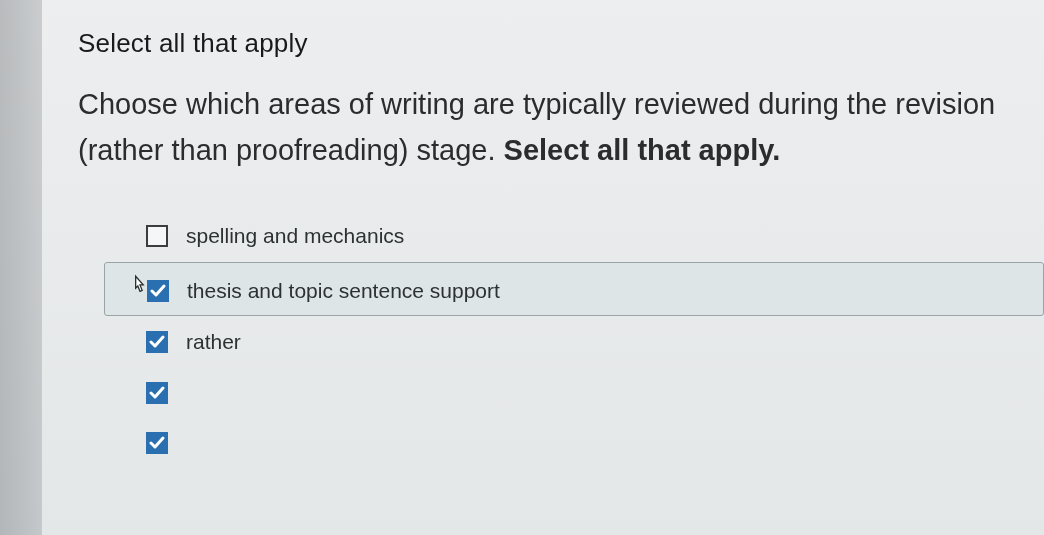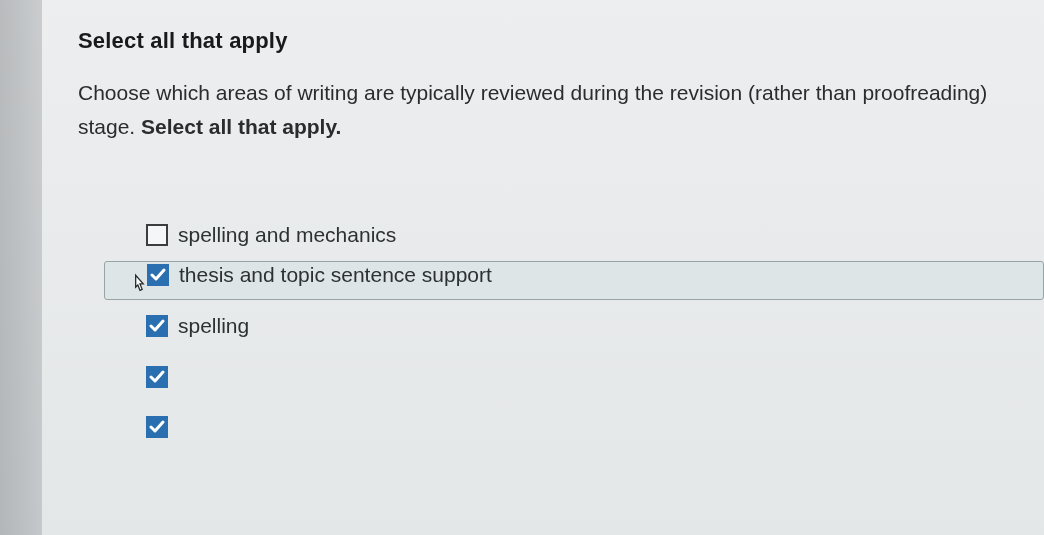--- a/index.html
+++ b/index.html
@@ -27,52 +27,52 @@
       bottom: 0;
       width: 42px;
       background: linear-gradient(90deg, #5a5d61 0%, #707478 50%, #8d9094 100%);
       opacity: 0.35;
     }
     .content {
       margin-left: 78px;
       padding-top: 8px;
     }
     .heading {
-      font-size: 22px;
-      font-weight: 700;
+      font-size: 26px;
+      font-weight: 400;
       color: #1a1a1a;
       margin-bottom: 22px;
       letter-spacing: 0.2px;
     }
     .prompt {
-      font-size: 21px;
+      font-size: 29px;
       color: #2a2c2e;
       line-height: 1.6;
-      margin-bottom: 66px;
+      margin-bottom: 36px;
       max-width: 920px;
     }
     .prompt .bold {
       font-weight: 700;
     }
     .options {
       margin-left: 68px;
     }
     .option-row {
       display: flex;
       align-items: center;
       padding: 14px 0;
-      gap: 10px;
+      gap: 18px;
       position: relative;
     }
     .option-row.highlighted {
       background: #dde5e7;
       border: 1px solid #9aa4a8;
       border-radius: 3px;
       margin-left: -42px;
-      padding: 1px 0 12px 42px;
+      padding: 16px 0 12px 42px;
       margin-right: 0;
       align-items: center;
     }
     .checkbox {
       width: 22px;
       height: 22px;
       border: 2.5px solid #3a3d40;
       background: #f5f6f7;
       display: inline-flex;
       align-items: center;
@@ -141,21 +141,21 @@
         </span>
         <span class="option-label">thesis and topic sentence support</span>
       </div>
 
       <div class="option-row">
         <span class="checkbox checked">
           <svg viewBox="0 0 16 16">
               <path d="M2 8 L6 12 L14 3"></path>
             </svg>
         </span>
-        <span class="option-label">spelling</span>
+        <span class="option-label">rather</span>
       </div>
 
       <div class="option-row">
         <span class="checkbox checked">
           <svg viewBox="0 0 16 16">
               <path d="M2 8 L6 12 L14 3"></path>
             </svg>
         </span>
       </div>
 

